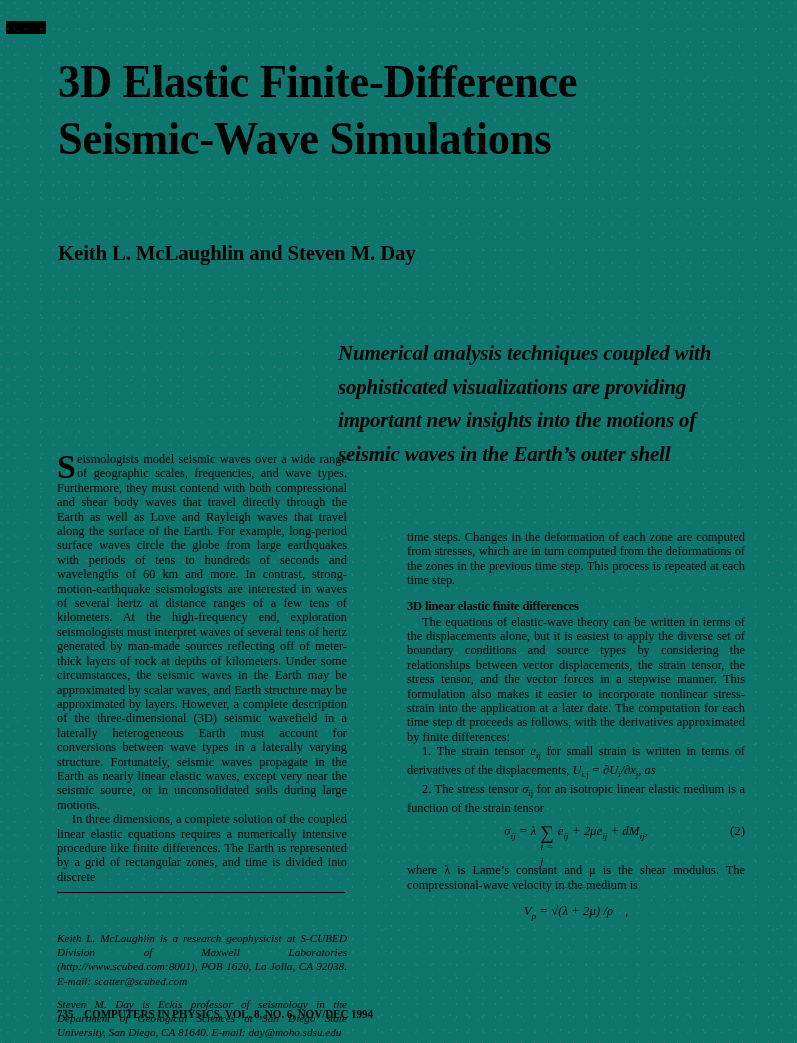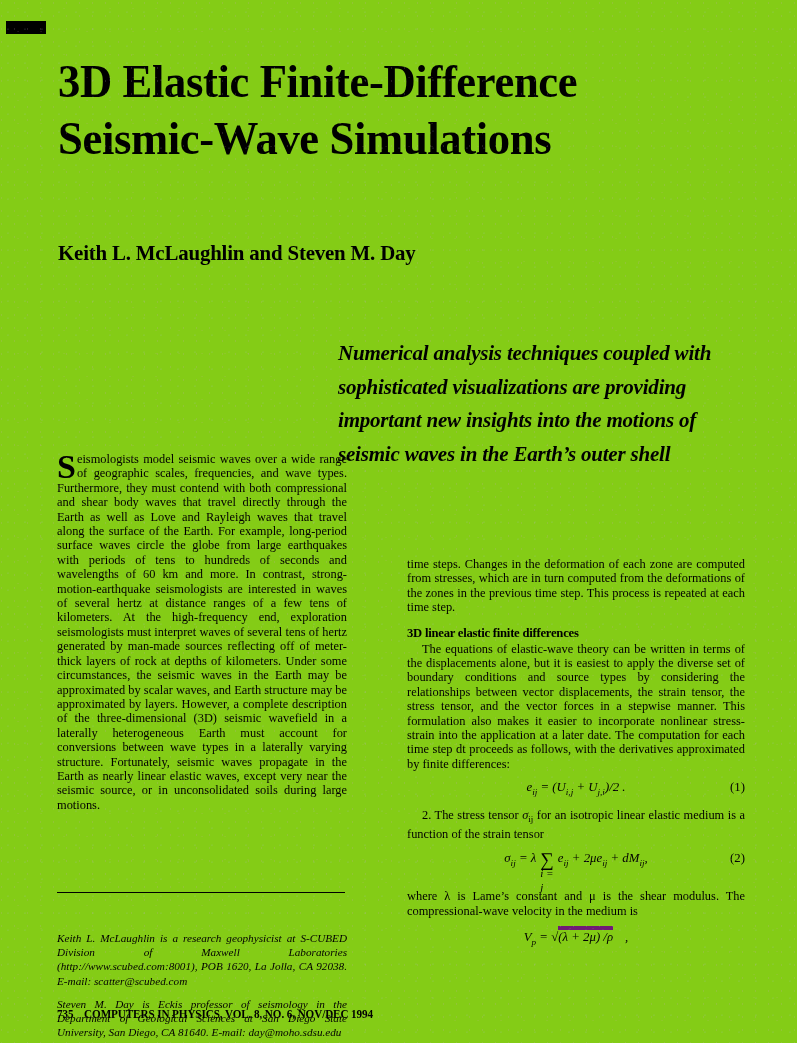--- a/index.html
+++ b/index.html
@@ -9,21 +9,21 @@
     background: #ffffff;
   }
   body {
     font-family: "Liberation Serif", "DejaVu Serif", serif;
     color: #000000;
   }
   .page {
     position: relative;
     width: 797px;
     height: 1043px;
-    background: #84cc16;
+    background: #0f766e;
     overflow: hidden;
   }
 
   
   .page::before {
     content: "";
     position: absolute;
     inset: 0;
     pointer-events: none;
     background-image:
@@ -89,21 +89,21 @@
   .col {
     position: absolute;
     font-size: 12.4px;
     line-height: 14.4px;
     text-align: justify;
     text-justify: inter-word;
     -webkit-hyphens: none;
     hyphens: none;
   }
   .col-left  { left: 57px;  top: 452px; width: 290px; }
-  .col-right { left: 407px; top: 557px; width: 338px; }
+  .col-right { left: 407px; top: 530px; width: 338px; }
 
   .col p { margin: 0; }
   .col p.indent { text-indent: 15px; }
 
   
   .dropcap {
     float: left;
     font-size: 34px;
     line-height: 27px;
     font-weight: bold;
@@ -154,21 +154,21 @@
     width: 100%;
     text-align: left;
   }
   .sumwrap {
     display: inline-block;
     position: relative;
     margin: 0 4px;
   }
   sub { font-size: 0.72em; }
   .rad { font-style: normal; }
-  .ovl { border-top: 4px solid #701a75; padding-top: 0px; }
+  .ovl { border-top: 1px solid #701a75; padding-top: 16px; }
 
   
   .footnote-rule {
     position: absolute;
     left: 57px;
     top: 892px;
     width: 288px;
     height: 1px;
     background: #000;
   }
@@ -209,35 +209,33 @@
     <span class="l1">3D Elastic Finite-Difference</span>
     <span class="l2">Seismic-Wave Simulations</span>
   </h1>
 
   <div class="byline">Keith L. McLaughlin and Steven M. Day</div>
 
   <div class="pullquote">Numerical analysis techniques coupled with sophisticated visualizations are providing important new insights into the motions of seismic waves in the Earth’s outer shell</div>
 
   <div class="col col-left">
     <p><span class="dropcap">S</span><span>eismologists model seismic waves over a wide range of geographic scales, frequencies, and wave types. Furthermore, they must contend with both compressional and shear body waves that travel directly through the Earth as well as Love and Rayleigh waves that travel along the surface of the Earth. For example, long-period surface waves circle the globe from large earthquakes with periods of tens to hundreds of seconds and wavelengths of 60 km and more. In contrast, strong-motion-earthquake seismologists are interested in waves of several hertz at distance ranges of a few tens of kilometers. At the high-frequency end, exploration seismologists must interpret waves of several tens of hertz generated by man-made sources reflecting off of meter-thick layers of rock at depths of kilometers. Under some circumstances, the seismic waves in the Earth may be approximated by scalar waves, and Earth structure may be approximated by layers. However, a complete description of the three-dimensional (3D) seismic wavefield in a laterally heterogeneous Earth must account for conversions between wave types in a laterally varying structure. Fortunately, seismic waves propagate in the Earth as nearly linear elastic waves, except very near the seismic source, or in unconsolidated soils during large motions.</span></p>
+    <p class="indent">In three dimensions, a complete solution of the coupled linear elastic equations requires a numerically intensive procedure like finite differences. The Earth is represented by a grid of rectangular zones, and time is divided into discrete</p>
   </div>
 
   <div class="col col-right">
 
     <p>time steps. Changes in the deformation of each zone are computed from stresses, which are in turn computed from the deformations of the zones in the previous time step. This process is repeated at each time step.</p>
 
     <h2 class="sub-head">3D linear elastic finite differences</h2>
 
     <p class="indent">The equations of elastic-wave theory can be written in terms of the displacements alone, but it is easiest to apply the diverse set of boundary conditions and source types by considering the relationships between vector displacements, the strain tensor, the stress tensor, and the vector forces in a stepwise manner. This formulation also makes it easier to incorporate nonlinear stress-strain into the application at a later date. The computation for each time step dt proceeds as follows, with the derivatives approximated by finite differences:</p>
 
-
-    <div class="eq">
-      <span class="eq-inner"><i>e</i><sub>ij</sub><span> = (U</span><sub>i,j</sub><span> + U</span><sub>j,i</sub><span>)/2 .</span></span>
-      <span class="num">(1)</span>
-    </div>
+    <p class="indent"><span>1. The strain tensor </span><i>e</i><sub>ij</sub><span> for small strain is written in terms of derivatives of the displacements, </span><i>U</i><sub>i,j</sub><i> = ∂U</i><sub>i</sub><i>/∂x</i><sub>j</sub><i>, as</i></p>
+
 
     <p class="indent"><span>2. The stress tensor </span><i>σ</i><sub>ij</sub><span> for an isotropic linear elastic medium is a function of the strain tensor</span></p>
 
     <div class="eq" style="margin-bottom:20px;">
       <span class="eq-inner"><i>σ</i><sub>ij</sub><span> = λ</span><span class="sumwrap"><span class="sum">∑</span><span class="sum-sub">i = j</span></span><i>e</i><sub>ij</sub><span> + 2μe</span><sub>ij</sub><span> + dM</span><sub>ij</sub><span>,</span></span>
       <span class="num">(2)</span>
     </div>
 
     <p>where λ is Lame’s constant and μ is the shear modulus. The compressional-wave velocity in the medium is</p>
 

